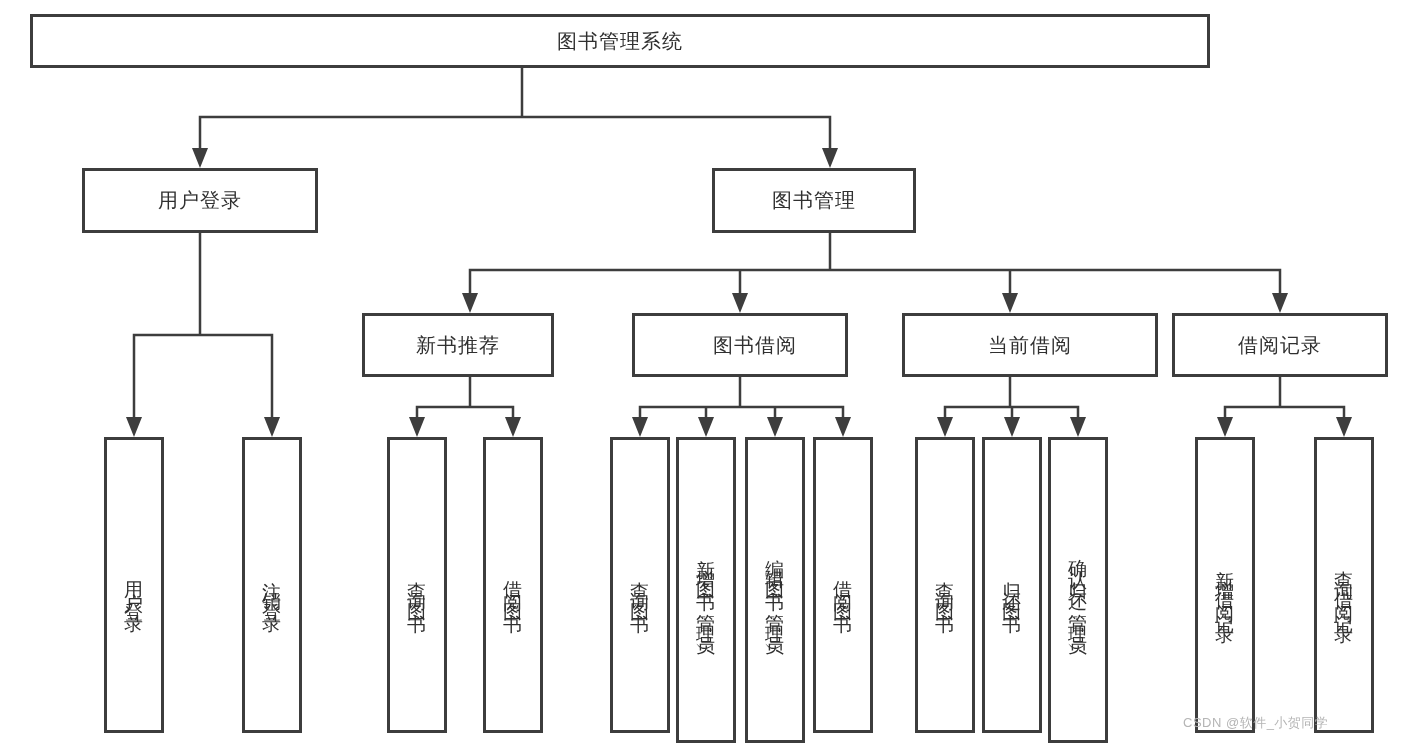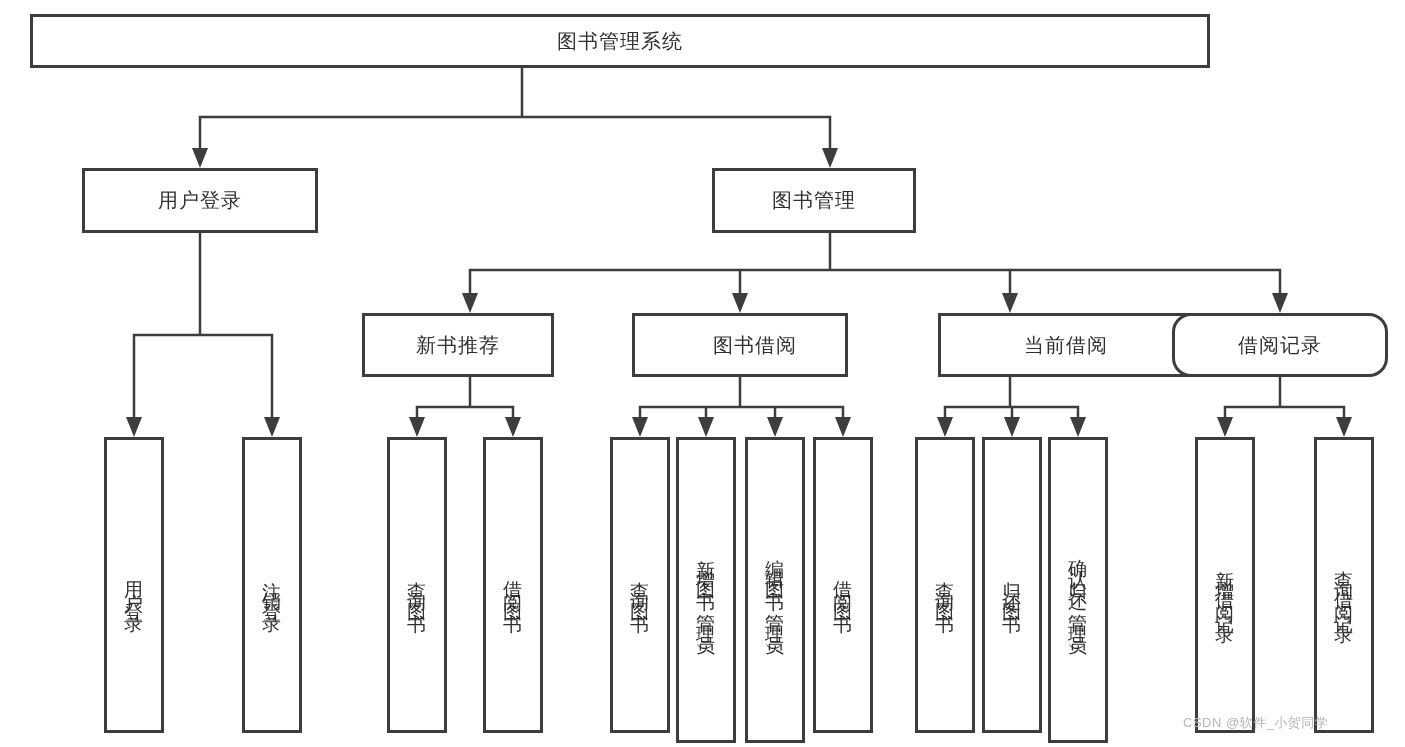--- a/index.html
+++ b/index.html
@@ -120,22 +120,22 @@
     </g>
   </svg>
 
   <div class="node hbox" style="left:22px; top:14px; width:1180px; height:54px;margin-left:8px;">图书管理系统</div>
 
   <div class="node hbox" style="left:82px; top:168px; width:236px; height:65px;">用户登录</div>
   <div class="node hbox" style="left:712px; top:168px; width:204px; height:65px;">图书管理</div>
 
   <div class="node hbox" style="left:362px; top:313px; width:192px; height:64px;">新书推荐</div>
   <div class="node hbox" style="left:632px; top:313px; width:216px; height:64px;padding-left:30px;">图书借阅</div>
-  <div class="node hbox" style="left:938px; top:313px; width:256px; height:64px;">当前借阅</div>
-  <div class="node hbox" style="left:1172px; top:313px; width:216px; height:64px;border-radius:19px;">借阅记录</div>
+  <div class="node hbox" style="left:902px; top:313px; width:256px; height:64px;">当前借阅</div>
+  <div class="node hbox" style="left:1172px; top:313px; width:216px; height:64px;">借阅记录</div>
 
   <div class="node vbox" style="left:104px; top:437px; width:60px; height:296px;">用户登录</div>
   <div class="node vbox" style="left:242px; top:437px; width:60px; height:296px;">注销登录</div>
 
   <div class="node vbox" style="left:387px; top:437px; width:60px; height:296px;">查询图书</div>
   <div class="node vbox" style="left:483px; top:437px; width:60px; height:296px;">借阅图书</div>
 
   <div class="node vbox" style="left:610px; top:437px; width:60px; height:296px;">查询图书</div>
   <div class="node vbox" style="left:676px; top:437px; width:60px; height:306px;">新增图书（管理员）</div>
   <div class="node vbox" style="left:745px; top:437px; width:60px; height:306px;">编辑图书（管理员）</div>

